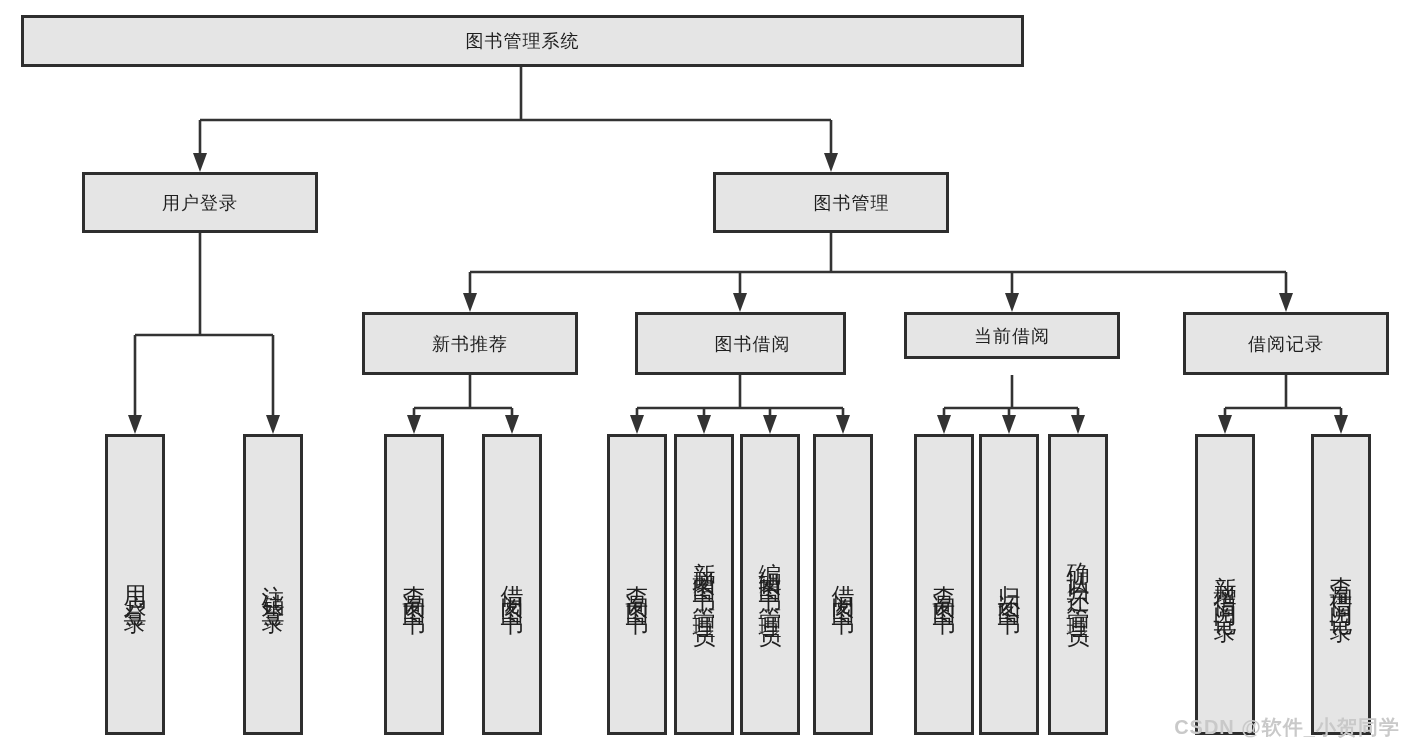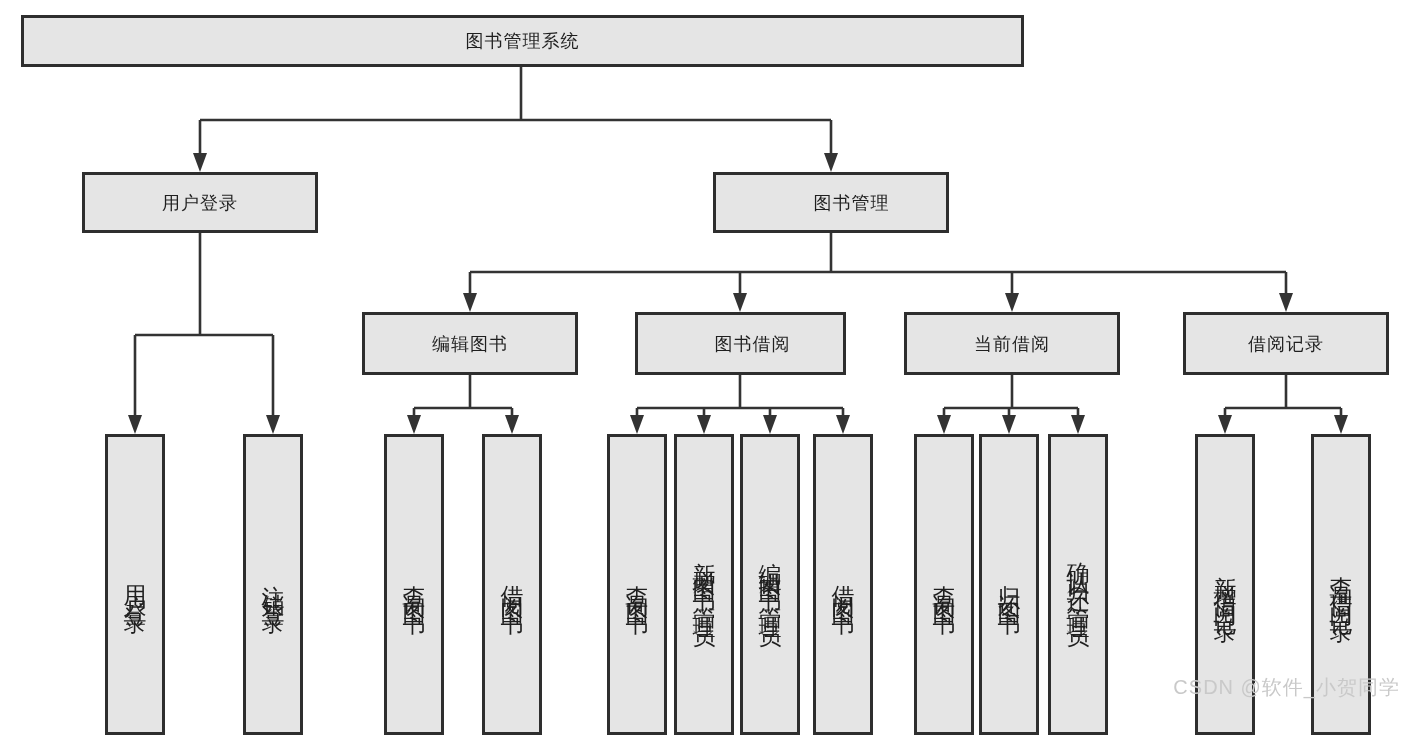--- a/index.html
+++ b/index.html
@@ -14,22 +14,22 @@
     font-family:"Liberation Sans","DejaVu Sans",sans-serif;overflow:hidden;}
   #canvas{position:relative;width:1405px;height:747px;background:var(--background);}
   svg.connectors{position:absolute;left:0;top:0;width:1405px;height:747px;z-index:1;}
   svg.connectors path.link{fill:none;stroke:var(--line);stroke-width:2.6;}
   svg.connectors path.arrowhead{fill:var(--line);stroke:none;}
   .box{position:absolute;background:#e5e5e5;border:3px solid var(--box-border);
     display:flex;align-items:center;justify-content:center;color:var(--text);z-index:2;}
   .h-label{font-size:18px;letter-spacing:1px;white-space:nowrap;}
   .v-box span{writing-mode:vertical-rl;text-orientation:mixed;
     font-size:23px;letter-spacing:9px;line-height:1;white-space:nowrap;}
-  .watermark{position:absolute;top:674px;right:5px;z-index:5;
-    font-size:20px;color:var(--watermark);letter-spacing:1px;pointer-events:none;}
+  .watermark{position:absolute;top:714px;right:5px;z-index:5;
+    font-size:20px;color:var(--watermark);letter-spacing:1px;pointer-events:none;font-weight:bold;}
 </style>
 </head>
 <body>
 
 <div id="canvas">
 
   <svg class="connectors" viewBox="0 0 1405 747" xmlns="http://www.w3.org/2000/svg">
 
     <g>
       <path class="link" d="M521,67 V120 M200,120 H831 M200,120 V157 M831,120 V157"></path>
@@ -72,26 +72,26 @@
   </div>
 
   <div class="box h-label" style="left:82px;top:172px;width:236px;height:61px;">
     <span>用户登录</span>
   </div>
   <div class="box h-label" style="left:713px;top:172px;width:236px;height:61px;padding-left:41px;">
     <span>图书管理</span>
   </div>
 
   <div class="box h-label" style="left:362px;top:312px;width:216px;height:63px;">
-    <span>编辑图书</span>
+    <span>新书推荐</span>
   </div>
   <div class="box h-label" style="left:635px;top:312px;width:211px;height:63px;padding-left:24px;">
     <span>图书借阅</span>
   </div>
-  <div class="box h-label" style="left:904px;top:312px;width:216px;height:63px;">
+  <div class="box h-label" style="left:904px;top:312px;width:216px;height:47px;">
     <span>当前借阅</span>
   </div>
   <div class="box h-label" style="left:1183px;top:312px;width:206px;height:63px;">
     <span>借阅记录</span>
   </div>
 
   <div class="box v-box" style="left:105px;top:434px;width:60px;height:301px;">
     <span>用户登录</span>
   </div>
   <div class="box v-box" style="left:243px;top:434px;width:60px;height:301px;">

